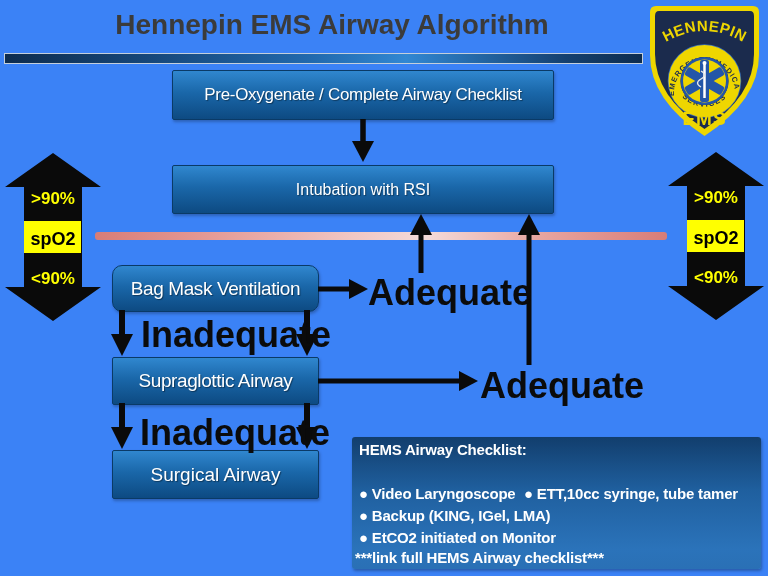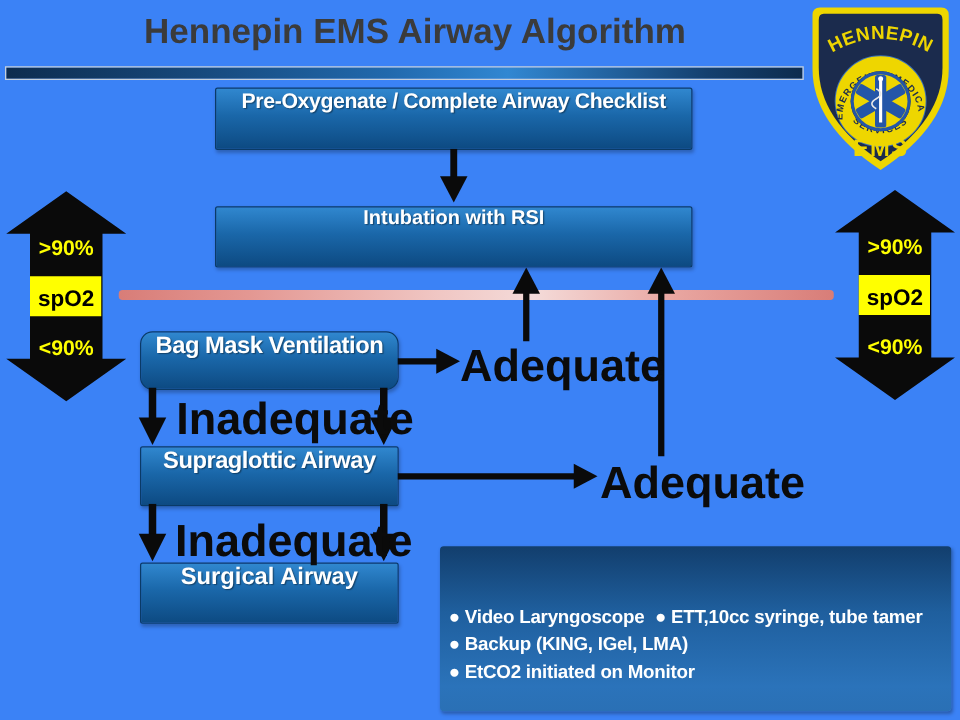--- a/index.html
+++ b/index.html
@@ -11,22 +11,22 @@
   #title{
     top:9px;left:0;width:664px;text-align:center;
     font-size:28px;font-weight:bold;color:#3b3b3b;letter-spacing:0px;
   }
   #divider{
     left:4px;top:53px;width:637px;height:9px;border:1px solid #c4cfdb;
     background:linear-gradient(90deg,#0d2c4e 0%,#174a7e 25%,#2169ad 48%,#3187d2 63%,#14406f 88%,#0d2c4e 100%);
   }
   .flow-box{
     background:linear-gradient(180deg,#3087cf 0%,#1a67a9 45%,#0d4a82 100%);
-    border:1px solid #0a3a67;border-radius:2px;color:#ffffff;font-weight:bold;
-    display:flex;justify-content:center;
+    border:1px solid #0a3a67;border-radius:2px;color:#ffffff;font-weight:normal;
+    display:flex;align-items:center;justify-content:center;
     text-shadow:1px 1px 1px rgba(0,0,0,.4);box-shadow:1px 2px 3px rgba(0,0,0,.25);
     white-space:nowrap;
   }
   #box-preox{left:172px;top:70px;width:380px;height:48px;font-size:17px;letter-spacing:-0.3px;}
   #box-rsi{left:172px;top:165px;width:380px;height:47px;font-size:16px;}
   #box-bmv{left:112px;top:265px;width:205px;height:45px;font-size:19px;letter-spacing:-0.4px;border-radius:10px;}
   #box-sga{left:112px;top:357px;width:205px;height:46px;font-size:19px;letter-spacing:-0.4px;}
   #box-surg{left:112px;top:450px;width:205px;height:47px;font-size:19px;}
   #pink-line{
     left:95px;top:232px;width:572px;height:8px;border-radius:3px;
@@ -182,19 +182,21 @@
         <polygon points="2,24 24,24 13,46" fill="#0a0a0a"></polygon>
       </svg>
   </div>
 
   <div id="adequate1" class="abs decision">Adequate</div>
   <div id="inadequate1" class="abs decision">Inadequate</div>
   <div id="adequate2" class="abs decision">Adequate</div>
   <div id="inadequate2" class="abs decision">Inadequate</div>
 
   <div id="checklist" class="abs">
+    <div class="cl" style="left:7px;top:4px;">HEMS Airway Checklist:</div>
     <div class="cl" style="left:7px;top:48px;">● Video Laryngoscope</div>
     <div class="cl" style="left:172px;top:48px;">● ETT,10cc syringe, tube tamer</div>
     <div class="cl" style="left:7px;top:70px;">● Backup (KING, IGel, LMA)</div>
     <div class="cl" style="left:7px;top:92px;">● EtCO2 initiated on Monitor</div>
+    <div class="cl" style="left:3px;top:112px;">***link full HEMS Airway checklist***</div>
   </div>
 
 </div>
 
 </body></html>

